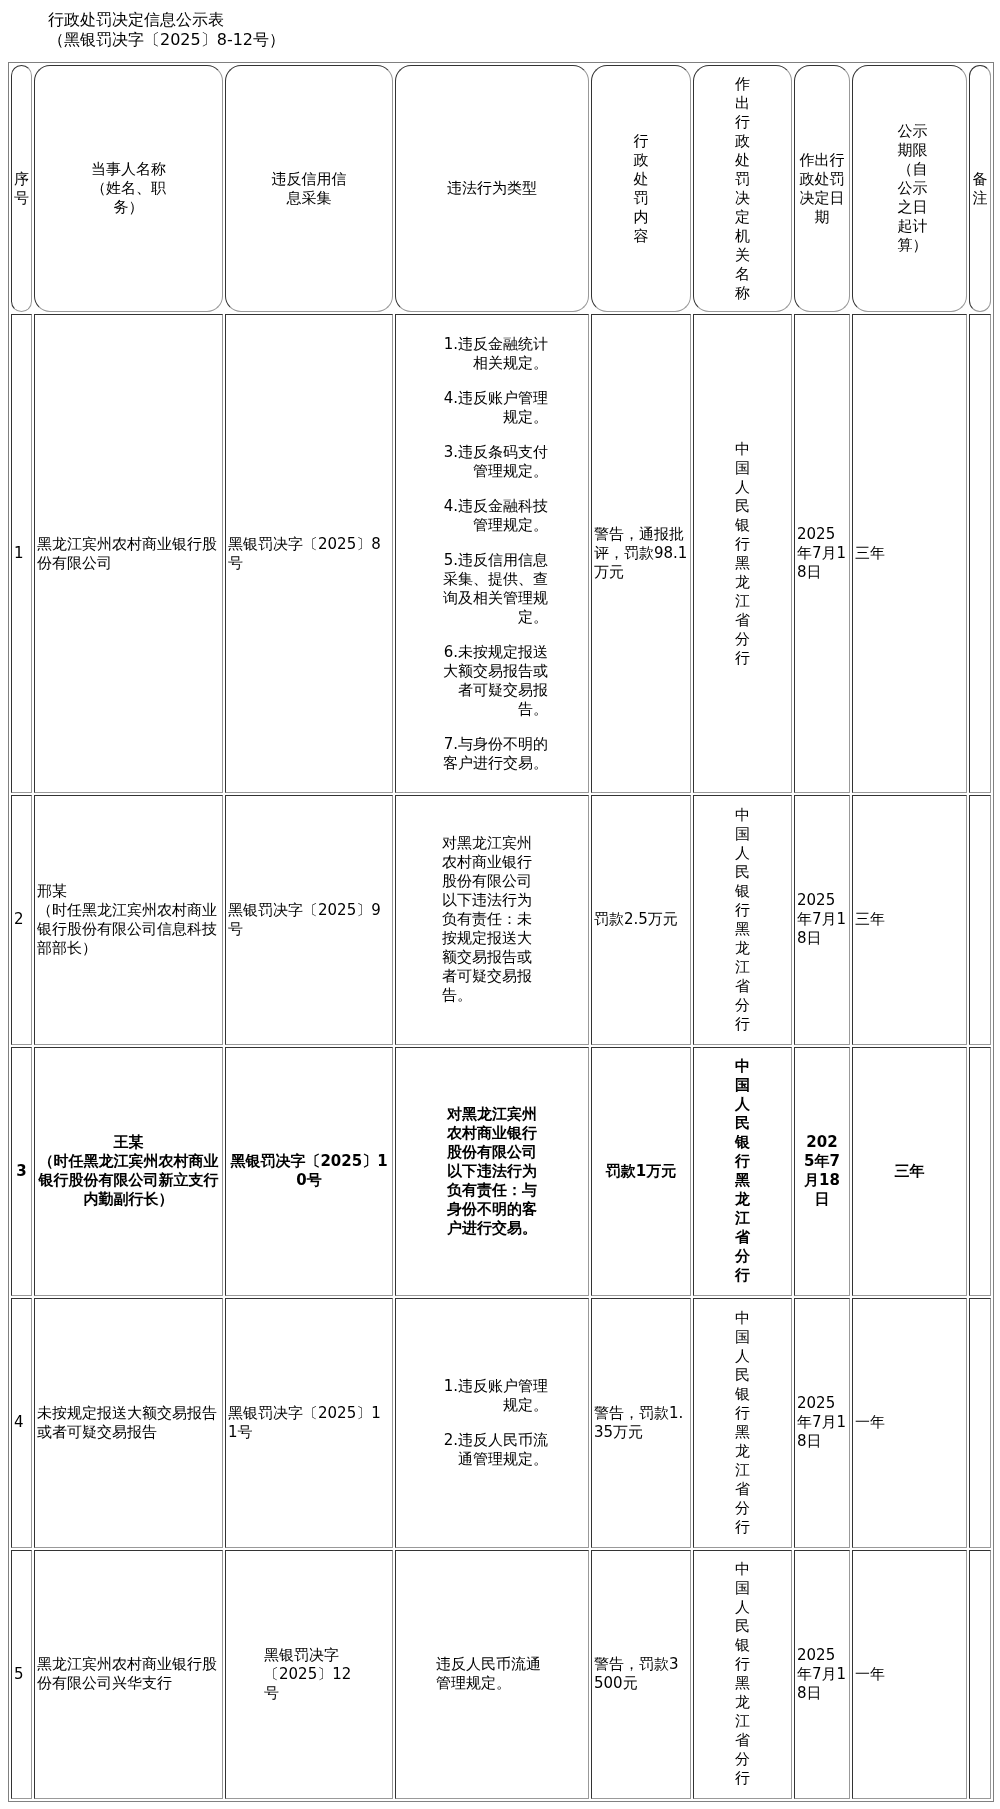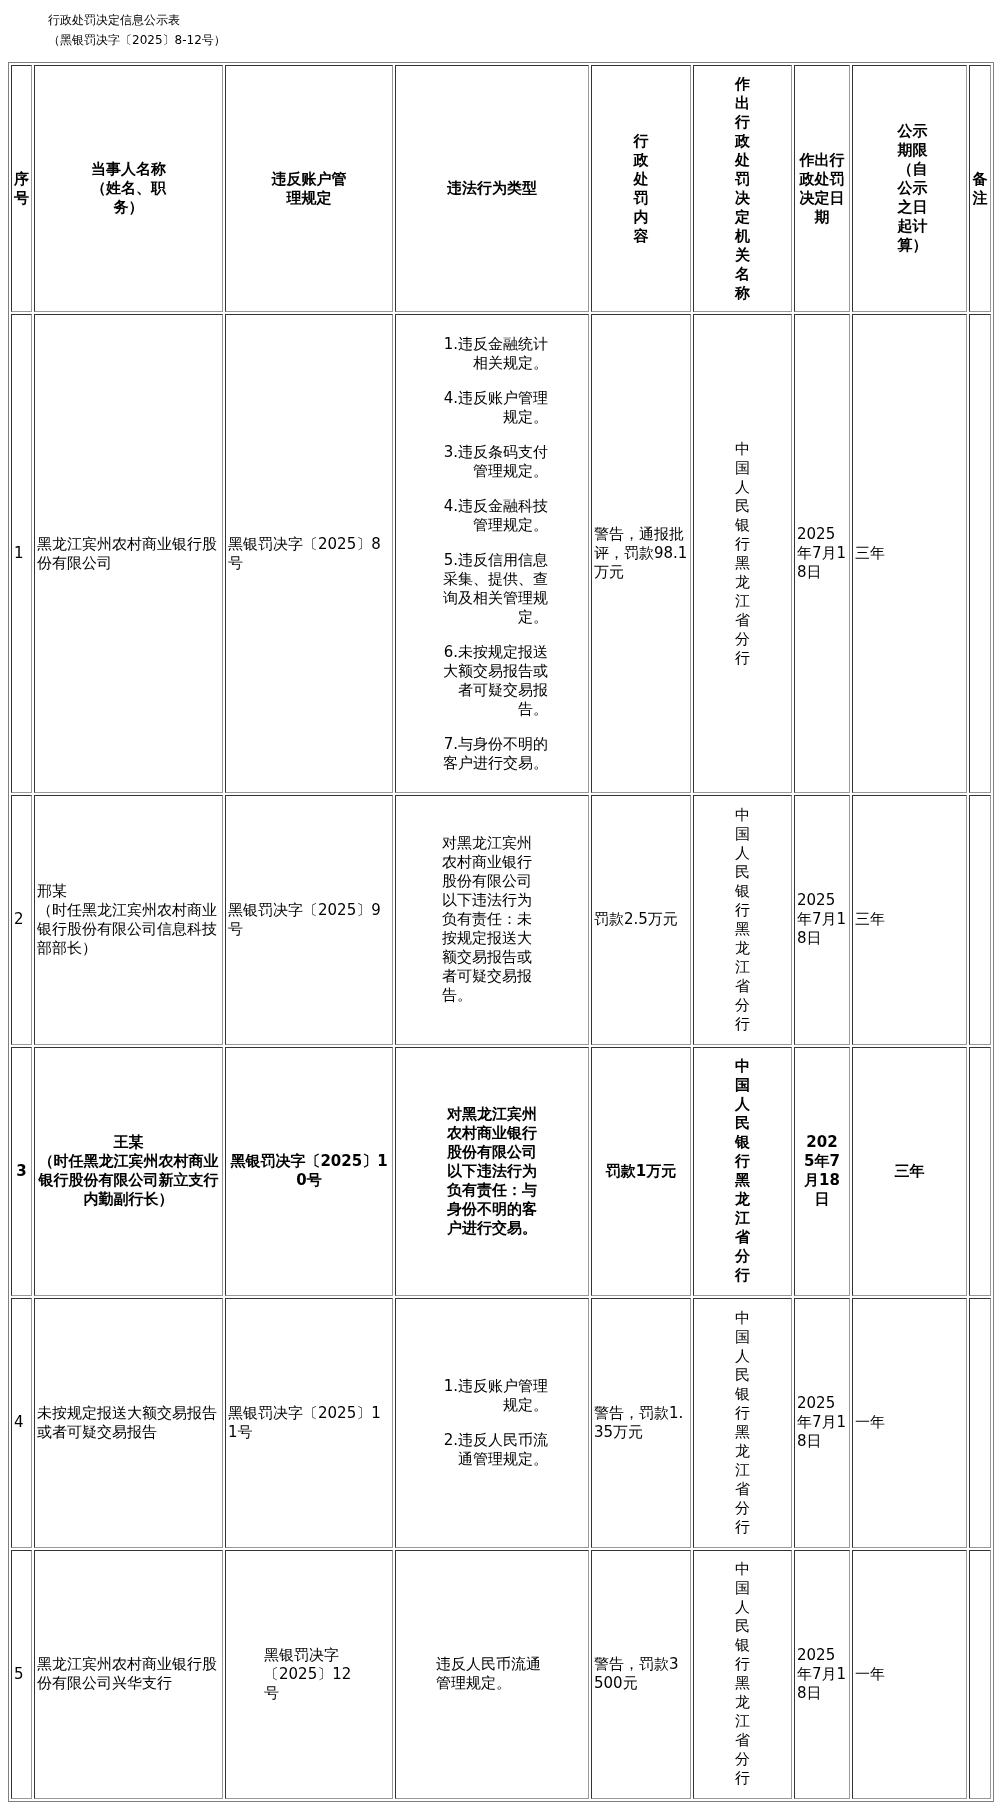--- a/index.html
+++ b/index.html
@@ -3,40 +3,40 @@
 <meta charset="utf-8">
 <style>
   html, body { margin: 0; padding: 0; background: #ffffff; }
   body {
     width: 1000px; height: 1809px; overflow: hidden;
     font-family: "DejaVu Sans", "Liberation Sans", sans-serif;
     color: #000; font-size: 15px;
   }
   .title-block {
     position: absolute; left: 48px; top: 10px;
-    font-size: 12px; line-height: 20px;
+    font-size: 16px; line-height: 20px;
   }
   .title-block div { white-space: pre; }
   table.notice {
     position: absolute; left: 8px; top: 62px;
     width: 986px; height: 1740px;
     border-collapse: separate; border-spacing: 2px;
     border: 1px solid #808080;
     table-layout: fixed;
   }
   table.notice td, table.notice th {
     border: 1px solid #555;
     border-left-color: #333; border-top-color: #333;
     border-right-color: #999; border-bottom-color: #999;
     padding: 1px 2px;
     vertical-align: middle;
     font-size: 15px; line-height: 19px;
     word-break: break-all;
   }
-  table.notice th { font-weight: bold; text-align: center; }
+  table.notice th { font-weight: normal; text-align: center; border-radius: 16px; }
   .vert { width: 1em; margin: 0 auto; text-align: center; line-height: 19px; word-break: break-all; }
   .center { text-align: center; }
   .bold td { font-weight: bold; }
   .violations { width: 112px; margin: 0 auto; text-align: right; }
   .violations p { margin: 0 0 16px 0; }
   .violations p:last-child { margin-bottom: 0; }
   .narrow { width: 112px; margin: 3px auto; }
   .hdr-period { width: 36px; margin: 0 auto; text-align: right; }
   .hdr-date { width: 48px; margin: 0 auto; }
   .hdr-party { width: 90px; margin: 0 auto; }
@@ -63,21 +63,21 @@
   </colgroup>
   <tbody>
       <tr style="height:246px">
     <th>
           <div class="vert">序号</div>
         </th>
     <th>
           <div class="hdr-party">当事人名称（姓名、职务）</div>
         </th>
     <th>
-          <div style="width:84px;margin:0 auto">违反账户管理规定</div>
+          <div style="width:84px;margin:0 auto">违反信用信息采集</div>
         </th>
     <th><span>违法行为类型</span></th>
     <th>
           <div class="vert">行政处罚内容</div>
         </th>
     <th>
           <div class="vert">作出行政处罚决定机关名称</div>
         </th>
     <th>
           <div class="hdr-date">作出行政处罚决定日期</div>

